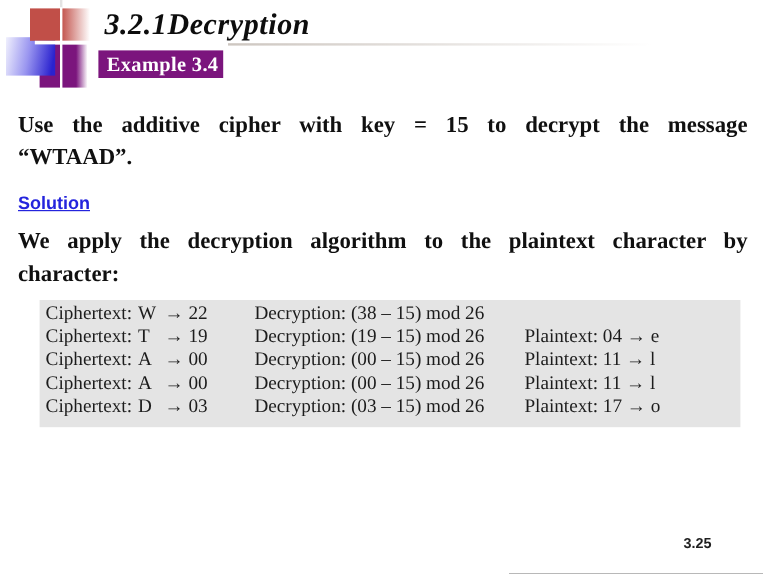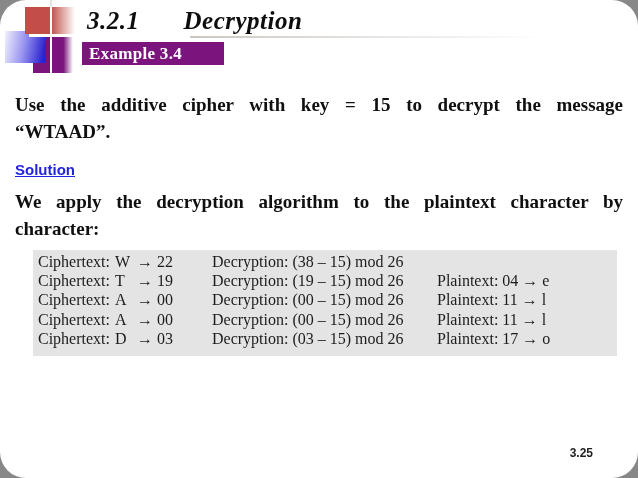--- a/index.html
+++ b/index.html
@@ -1,18 +1,18 @@
 <!DOCTYPE html>
 <html><head>
 <meta charset="utf-8">
 <style>
   html,body{margin:0;padding:0;background:#888;}
   .slide{
     position:relative;width:638px;height:478px;background:#ffffff;
-    overflow:hidden;font-family:"Liberation Serif",serif;margin:0 auto;border-radius:26px;
+    overflow:hidden;font-family:"Liberation Serif",serif;margin:0 auto;
   }
   
   .logo{position:absolute;left:0;top:0;width:80px;height:80px;}
   .logo .purple-rect{
     position:absolute;left:33px;top:37px;width:40px;height:36px;
     background:linear-gradient(to right,#7b157d 0%,#7b157d 76%,rgba(123,21,125,0) 100%);
   }
   .logo .blue-square{
     position:absolute;left:5px;top:31px;width:41px;height:32px;
     background:linear-gradient(100deg,#f0f0fd 0%,#9a96f0 45%,#2a22cf 92%);
@@ -22,27 +22,27 @@
     background:linear-gradient(to right,#c14f48 0%,#c14f48 52%,rgba(255,255,255,0) 100%);
   }
   .logo .h-line{position:absolute;left:29px;top:34px;width:46px;height:2.5px;background:#fff;}
   .logo .v-line{position:absolute;left:49.5px;top:6px;width:2.2px;height:68px;background:#fff;}
   .logo .v-line-faint{position:absolute;left:50px;top:0;width:1.5px;height:7px;background:#e3e3e3;}
   
   .title{
     position:absolute;left:87px;top:6px;display:flex;align-items:baseline;
     font:bold italic 25px/30px "Liberation Serif",serif;color:#0d0d0d;letter-spacing:.5px;
   }
-  .title .t-name{margin-left:44px;}
+  .title .t-name{}
   .title-underline{
     position:absolute;left:190px;top:36px;width:372px;height:2px;
     background:linear-gradient(to right,#cdc6c0 0%,rgba(255,255,255,0) 95%);
   }
   .example-box{
-    position:absolute;left:82px;top:42px;width:142px;height:23px;
+    position:absolute;left:82px;top:42px;width:104px;height:23px;
     background:#7b157d;color:#ffffff;
     font:bold 17px/23px "Liberation Serif",serif;
     padding-left:7px;box-sizing:border-box;letter-spacing:.3px;
   }
   
   .para{
     position:absolute;left:15px;width:608px;
     font:bold 19px/27px "Liberation Serif",serif;color:#101010;
   }
   .para .stretch{text-align:justify;text-align-last:justify;}

